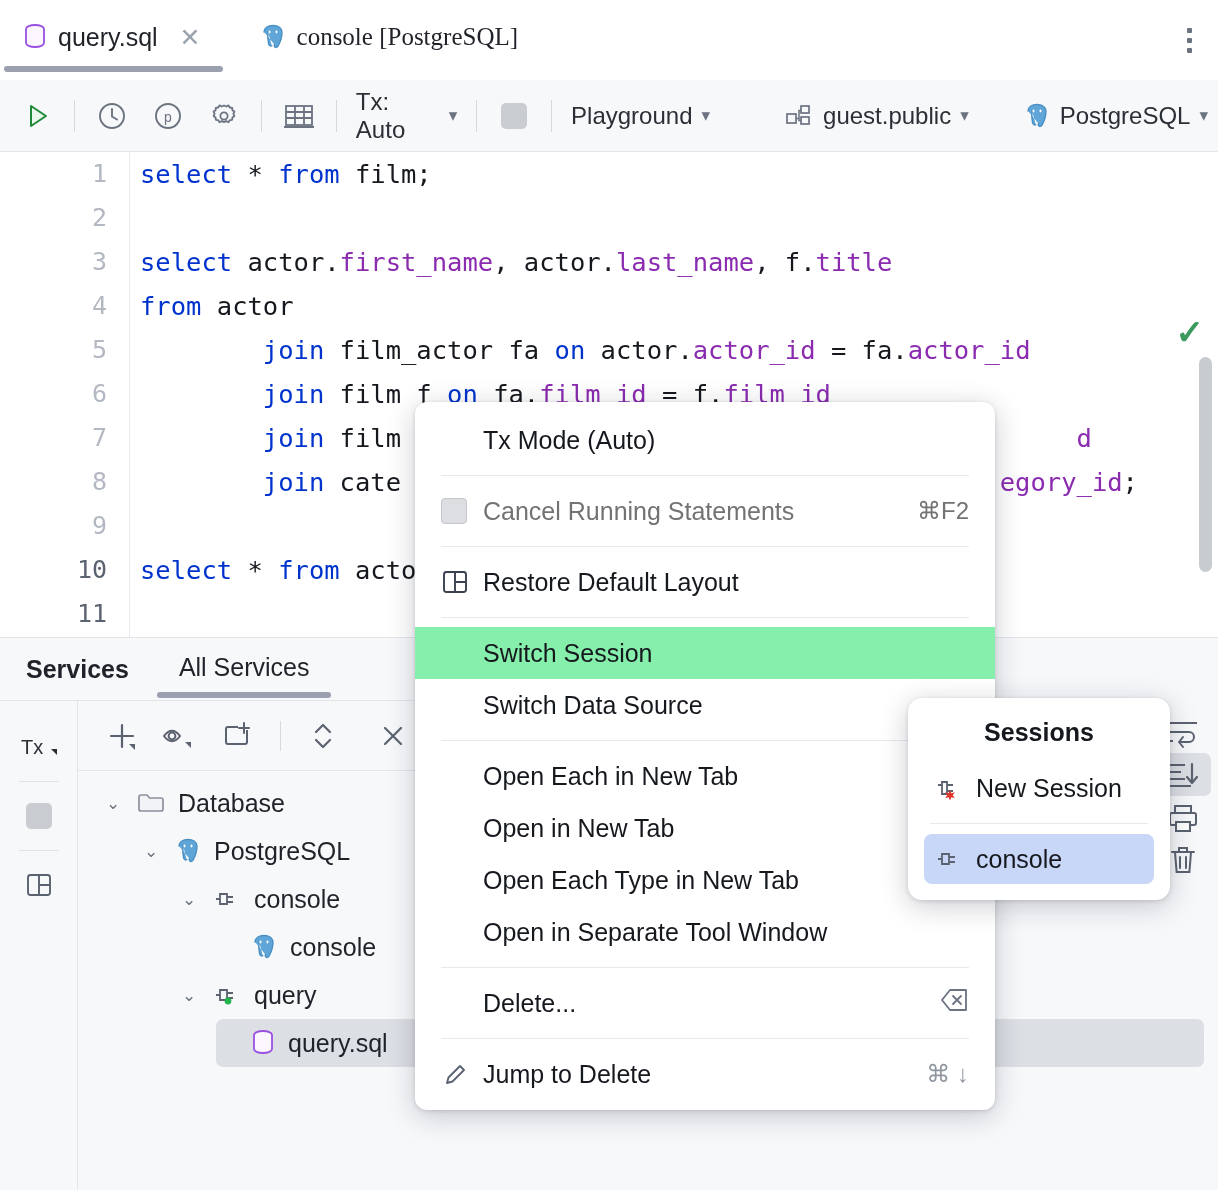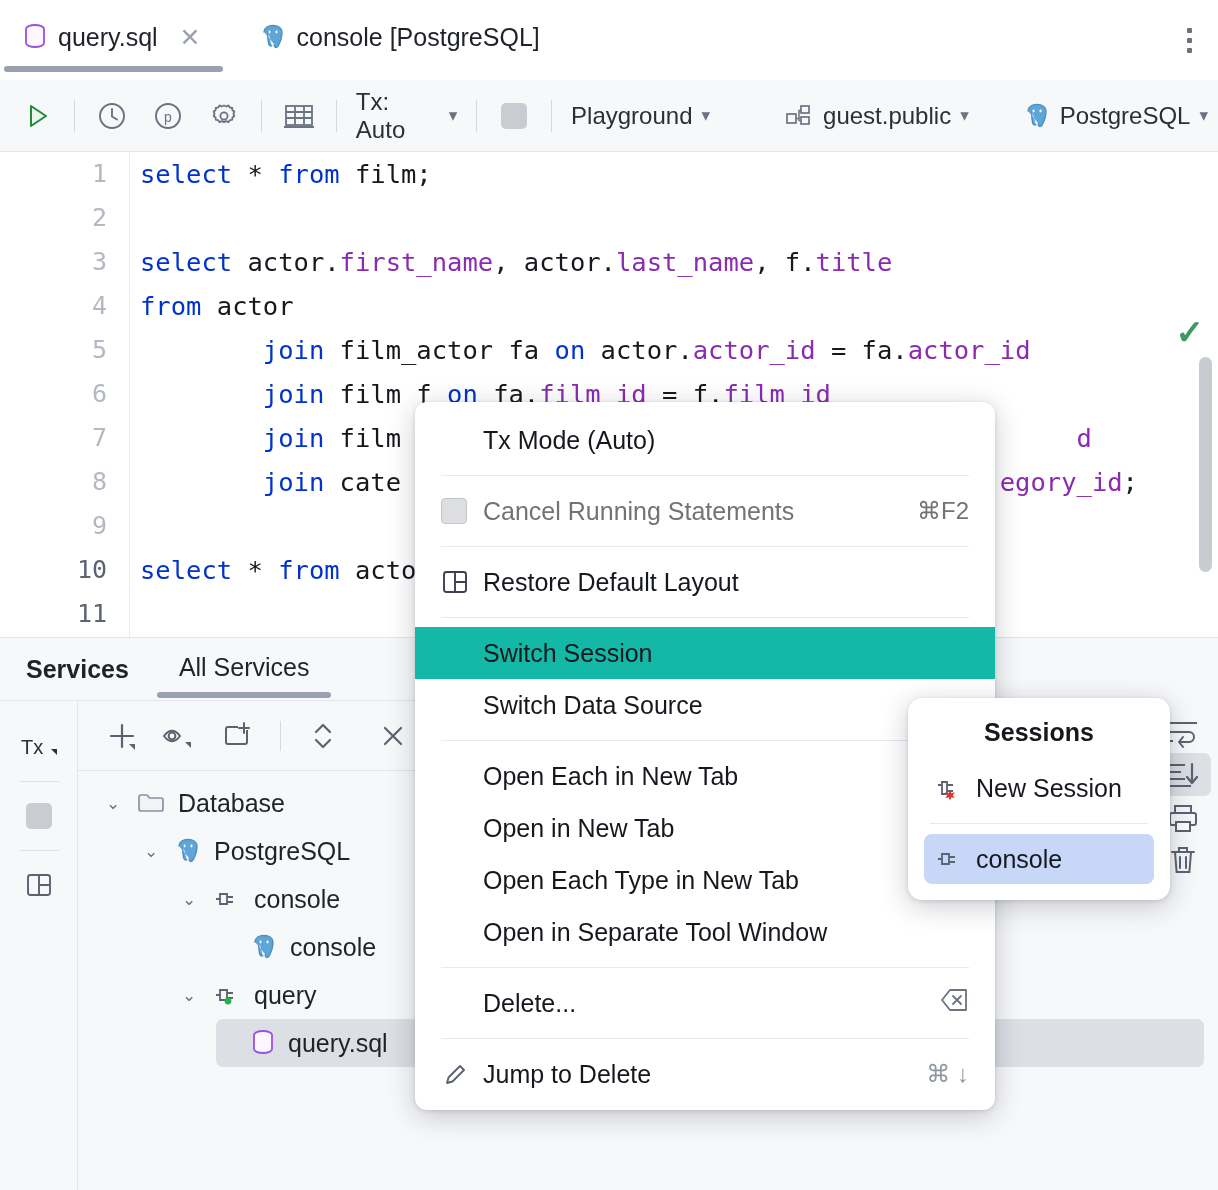--- a/index.html
+++ b/index.html
@@ -152,21 +152,21 @@
   }
   .mi {
     display: flex; align-items: center; height: 52px;
     padding: 0 26px 0 26px; font-size: 25px; color: #15181d; cursor: pointer;
   }
   .mi .mi-icon { width: 42px; display: flex; align-items:center; }
   .mi .mi-lbl { flex: 1; }
   .mi .mi-acc { color: #9097a1; font-size: 24px; margin-left: 22px; }
   .mi.indent .mi-lbl { margin-left: 42px; }
   .mi.disabled .mi-lbl, .mi.disabled .mi-acc { color: #737373; }
-  .mi.hl { background: #14b8a6; }
+  .mi.hl { background: #86efac; }
   .msep { height: 1px; background: #e7e9ed; margin: 9px 26px; }
   .mi-check { width: 26px; height: 26px; background: #dcdee2; border: 1px solid #c4c7cc; border-radius: 4px; }
 
   
   .sessions {
     position: absolute; left: 908px; top: 698px; width: 262px;
     background: #ffffff; border-radius: 14px;
     box-shadow: 0 6px 28px rgba(20,24,40,.22), 0 1px 4px rgba(20,24,40,.14);
     padding: 14px 0 16px 0; z-index: 60;
   }
@@ -209,21 +209,21 @@
       <span class="icon-db">
         <svg viewBox="0 0 26 28" width="26" height="28">
           <ellipse cx="13" cy="6" rx="9" ry="4" fill="#fbf6ff" stroke="#9b51e0" stroke-width="1.8"></ellipse>
           <path d="M4 6v7c0 2.2 4 4 9 4s9-1.8 9-4V6" fill="#fbf6ff" stroke="#9b51e0" stroke-width="1.8"></path>
           <path d="M4 13v7c0 2.2 4 4 9 4s9-1.8 9-4v-7" fill="#fbf6ff" stroke="#9b51e0" stroke-width="1.8"></path>
         </svg>
       </span>
       <span>query.sql</span>
       <span class="tab-close">✕</span>
     </div>
-    <div class="tab" style="margin-left:18px;">
+    <div class="tab" style="margin-left:18px;font-family:Liberation Serif, serif;">
       <span class="icon-pg">
         <svg viewBox="0 0 28 28" width="28" height="28">
           <path d="M5 9c0-4 3.8-6.5 9-6.5S23 5 23 9c0 5-1.8 10-3.6 13.5-.8 1.6-2.2 2.4-3.4 1.6-.7-.5-.9-1.6-.6-2.6M9 8.5c-.4 4.6-.2 9.2.6 12.4.4 1.7 2 2.6 3.2 1.8" fill="#60a5d8" stroke="#4a90c4" stroke-width="1.4" stroke-linecap="round"></path>
           <ellipse cx="10.5" cy="9" rx="1" ry="1.4" fill="#ffffff"></ellipse>
           <ellipse cx="17.5" cy="9" rx="1" ry="1.4" fill="#ffffff"></ellipse>
         </svg>
       </span>
       <span>console [PostgreSQL]</span>
     </div>
     <div class="kebab">

